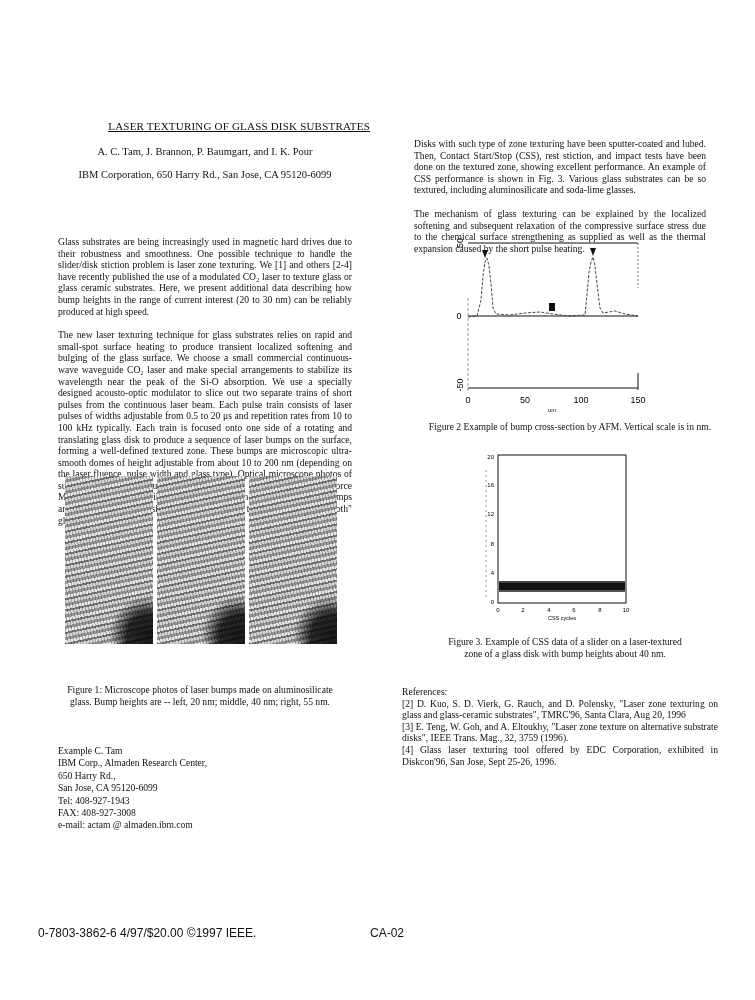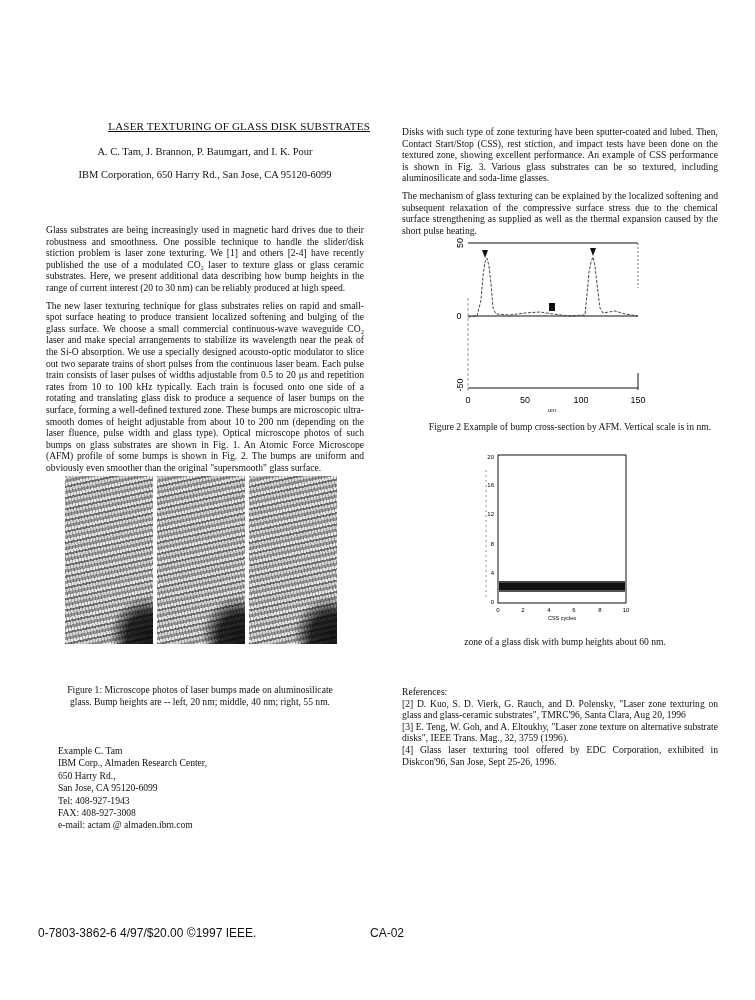--- a/index.html
+++ b/index.html
@@ -2,21 +2,21 @@
 <html><head>
 <meta charset="utf-8">
 <style>
   html, body { margin: 0; padding: 0; background: #ffffff; }
   body { width: 755px; height: 1000px; position: relative; overflow: hidden;
          font-family: "Liberation Serif", "DejaVu Serif", serif; color: #111; }
   .abs { position: absolute; }
   .title { left: 40px; top: 120px; width: 330px; text-align: right; font-size: 11px; text-decoration: underline; letter-spacing: 0.2px; }
   .authors { left: 40px; top: 146px; width: 330px; text-align: center; font-size: 10.5px; }
   .affil { left: 40px; top: 169px; width: 330px; text-align: center; font-size: 10.5px; }
-  .para { font-size: 9.6px; line-height: 11.6px; text-align: justify; margin: 0; }
+  .para { font-size: 9.6px; line-height: 11.6px; text-align: justify; margin: 12px; }
   .col-left { left: 46px; width: 318px; }
   .col-right { left: 402px; width: 316px; }
   .photos { left: 65px; top: 476px; width: 272px; height: 168px; display: flex; gap: 4px; }
   .photo { flex: 1; height: 168px;
     background:
       radial-gradient(circle at 95% 95%, #222 0, #333 12%, transparent 22%),
       repeating-linear-gradient(-12deg, #9a9a9a 0 3px, #d8d8d8 3px 6px, #7a7a7a 6px 8px, #e8e8e8 8px 11px),
       repeating-linear-gradient(78deg, rgba(0,0,0,0.25) 0 1px, rgba(255,255,255,0.25) 1px 3px);
     background-blend-mode: multiply; }
   .caption { font-size: 9.6px; line-height: 12px; text-align: center; }
@@ -108,21 +108,22 @@
 
   <text x="18" y="162" font-size="6" text-anchor="middle">0</text>
   <text x="43" y="162" font-size="6" text-anchor="middle">2</text>
   <text x="69" y="162" font-size="6" text-anchor="middle">4</text>
   <text x="94" y="162" font-size="6" text-anchor="middle">6</text>
   <text x="120" y="162" font-size="6" text-anchor="middle">8</text>
   <text x="146" y="162" font-size="6" text-anchor="middle">10</text>
   <text x="82" y="170" font-size="5.5" text-anchor="middle">CSS cycles</text>
 </svg>
 <div class="abs caption" style="left:420px; top:636px; width:290px;">
-  <div>zone of a glass disk with bump heights about 60 nm.</div>
+  <div>Figure 3. Example of CSS data of a slider on a laser-textured</div>
+  <div>zone of a glass disk with bump heights about 40 nm.</div>
 </div>
 
 <div class="abs refs">
   <p>References:</p>
   <p>[2] D. Kuo, S. D. Vierk, G. Rauch, and D. Polensky, "Laser zone texturing on glass and glass-ceramic substrates", TMRC'96, Santa Clara, Aug 20, 1996</p>
   <p>[3] E. Teng, W. Goh, and A. Eltoukhy, "Laser zone texture on alternative substrate disks", IEEE Trans. Mag., 32, 3759 (1996).</p>
   <p>[4] Glass laser texturing tool offered by EDC Corporation, exhibited in Diskcon'96, San Jose, Sept 25-26, 1996.</p>
 </div>
 
 <div class="abs footer-l">0-7803-3862-6 4/97/$20.00 ©1997 IEEE.</div>

